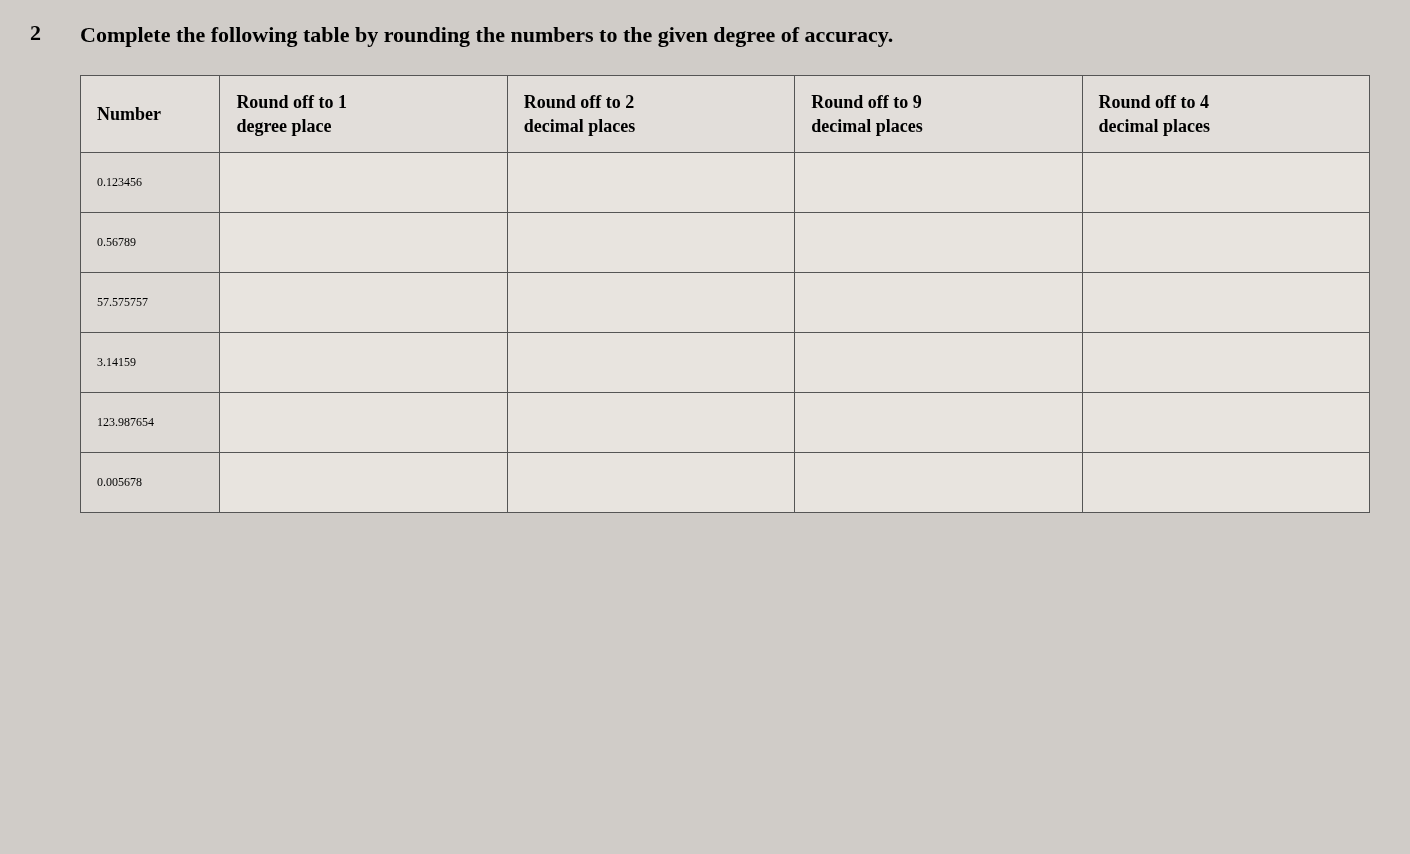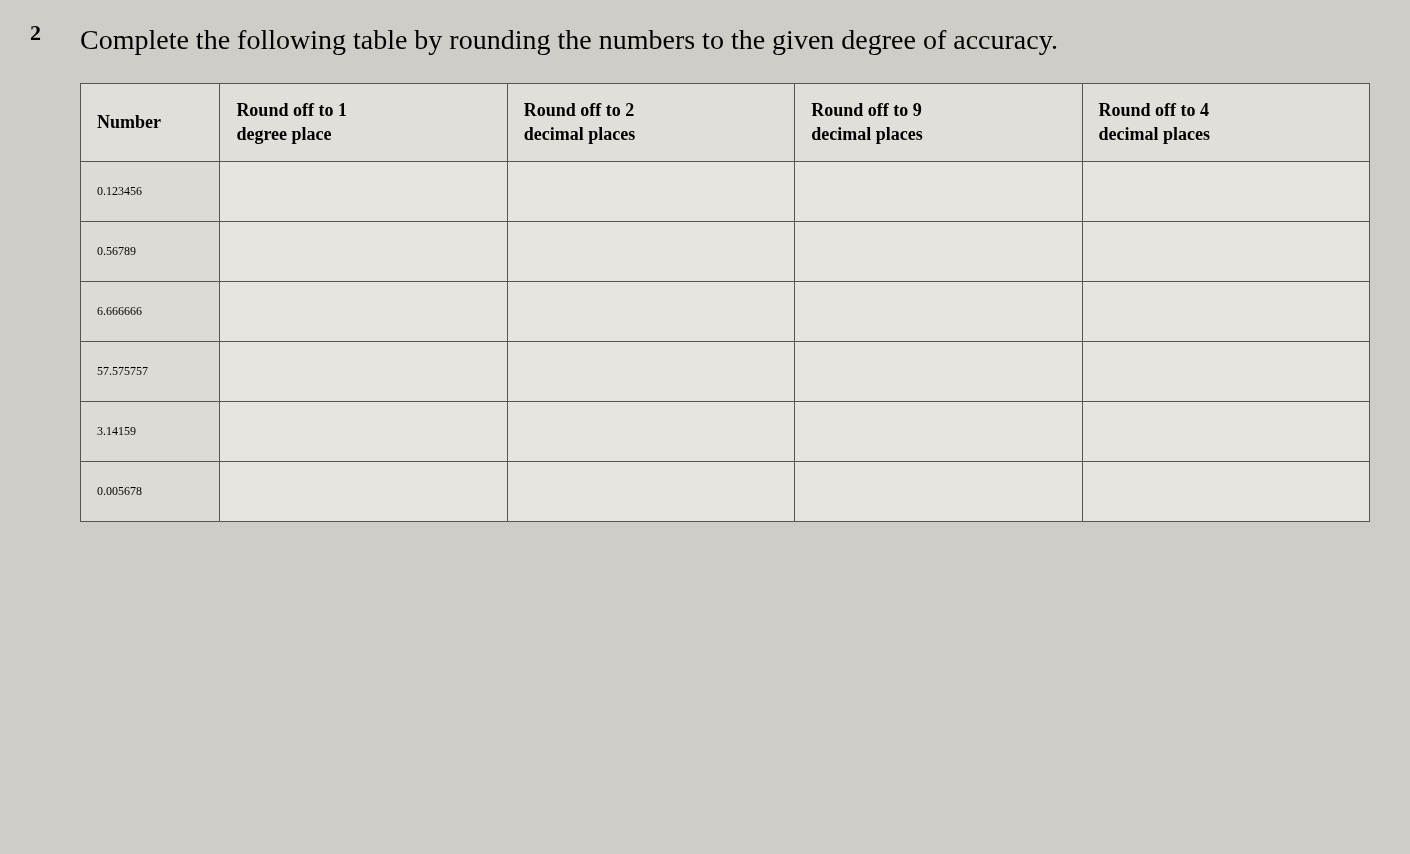--- a/index.html
+++ b/index.html
@@ -23,22 +23,23 @@
       margin-bottom: 24px;
     }
 
     .question-number {
       font-size: 22px;
       font-weight: bold;
       min-width: 30px;
     }
 
     .question-text {
-      font-size: 28px;
+      font-size: 22px;
       line-height: 1.4;
+      font-weight: bold;
     }
 
     .table-container {
       margin-left: 50px;
       margin-right: 10px;
     }
 
     table {
       border-collapse: collapse;
       width: 100%;
@@ -116,35 +117,35 @@
           <td class="answer-cell"></td>
         </tr>
         <tr>
           <td class="number-cell">0.56789</td>
           <td class="answer-cell"></td>
           <td class="answer-cell"></td>
           <td class="answer-cell"></td>
           <td class="answer-cell"></td>
         </tr>
         <tr>
-          <td class="number-cell">6.666666</td>
-          <td class="answer-cell"></td>
-          <td class="answer-cell"></td>
-          <td class="answer-cell"></td>
-          <td class="answer-cell"></td>
-        </tr>
-        <tr>
           <td class="number-cell">57.575757</td>
           <td class="answer-cell"></td>
           <td class="answer-cell"></td>
           <td class="answer-cell"></td>
           <td class="answer-cell"></td>
         </tr>
         <tr>
           <td class="number-cell">3.14159</td>
+          <td class="answer-cell"></td>
+          <td class="answer-cell"></td>
+          <td class="answer-cell"></td>
+          <td class="answer-cell"></td>
+        </tr>
+        <tr>
+          <td class="number-cell">123.987654</td>
           <td class="answer-cell"></td>
           <td class="answer-cell"></td>
           <td class="answer-cell"></td>
           <td class="answer-cell"></td>
         </tr>
         <tr>
           <td class="number-cell">0.005678</td>
           <td class="answer-cell"></td>
           <td class="answer-cell"></td>
           <td class="answer-cell"></td>

